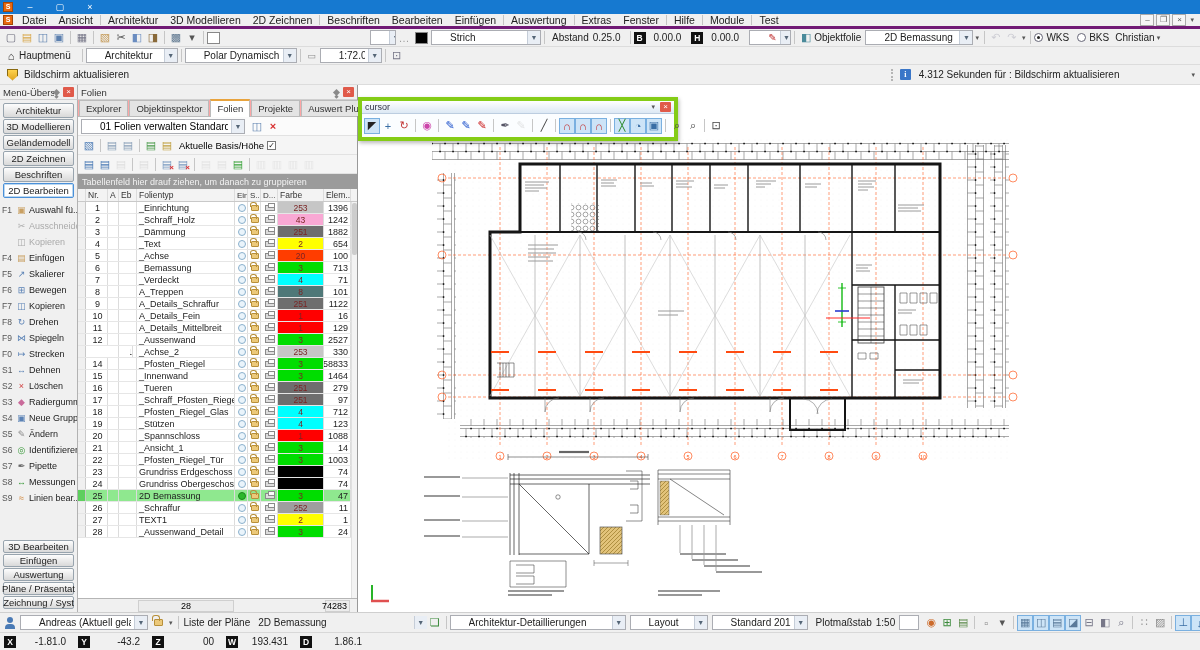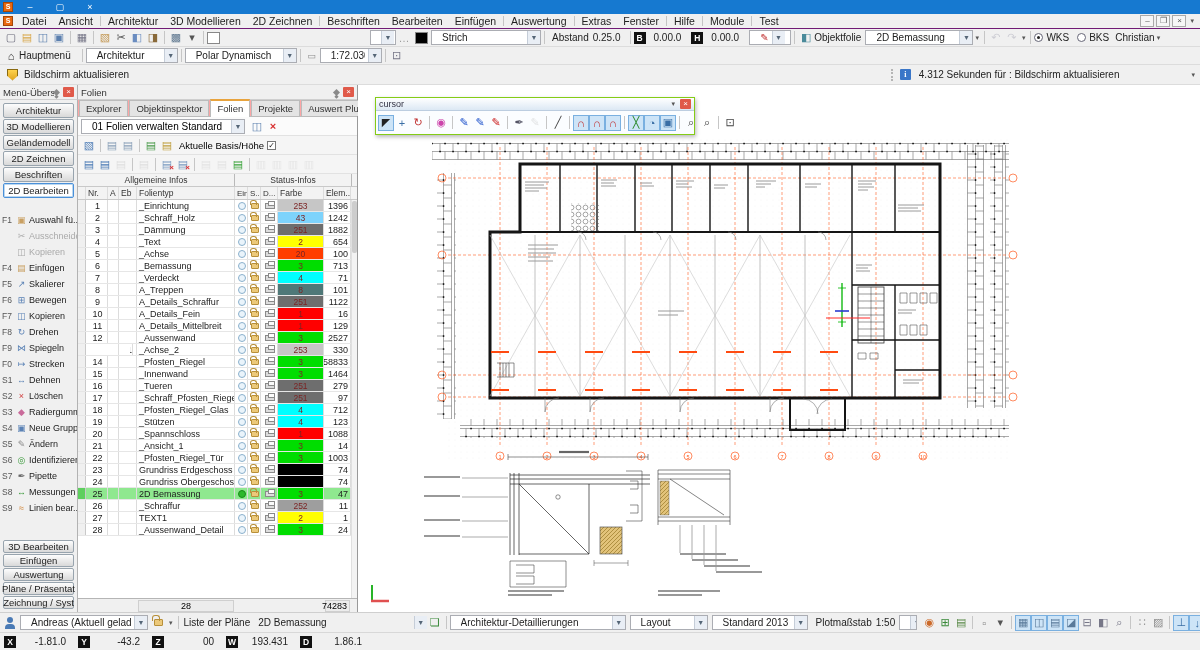--- a/index.html
+++ b/index.html
@@ -1,32 +1,32 @@
 <!DOCTYPE html>
 <html><head>
 <meta charset="utf-8">
 <style>
   *{box-sizing:border-box;margin:0;padding:0}
   html,body{width:1200px;height:650px;overflow:hidden;font-family:"Liberation Sans",sans-serif;background:#f0f0f0}
   .titlebar{height:14px;background:#1679d0;color:#fff;display:flex;align-items:center;font-size:9.5px;padding-left:3px;gap:4px}
   .appicon{width:10px;height:10px;background:#e8680f;border:1px solid #a34607;color:#fff;font-size:7px;line-height:8px;text-align:center;font-weight:bold;flex:none}
   .titletext{white-space:nowrap;overflow:hidden;flex:1}
   .winbtn{width:26px;height:14px;text-align:center;font-size:9px;line-height:14px;color:#fff}
-  .menubar{height:15px;background:#f0f0f0;border-bottom:1px solid #701a75;display:flex;align-items:center;font-size:10.5px;color:#222}
+  .menubar{height:15px;background:#f0f0f0;border-bottom:3px solid #701a75;display:flex;align-items:center;font-size:10.5px;color:#222}
   .mitem{padding:0 6px;white-space:nowrap}
   .msep{width:1px;height:10px;background:#c4c4c4;margin:0 1px}
   .mdibtns{margin-left:auto;display:flex;align-items:center;gap:2px;padding-right:4px}
   .mdib{width:14px;height:12px;border:1px solid #aaa;background:#f6f6f6;font-size:8px;line-height:10px;text-align:center;color:#555}
   .tb{height:18px;background:#f0f0f0;display:flex;align-items:center;font-size:10px;color:#222;border-bottom:1px solid #dcdcdc;padding:0 3px;white-space:nowrap}
   .tbtn{min-width:16px;height:16px;display:inline-flex;align-items:center;justify-content:center;font-size:11px;border:1px solid transparent;position:relative;flex:none}
   .tbtn.hl{background:#cde4f7;border-color:#7ab0e0}
   .tbtn.dis{opacity:.4}
   .xovr{position:absolute;right:0;bottom:0;color:#e03030;font-size:8px;font-weight:bold;line-height:7px}
   .sep2{width:1px;height:13px;background:#c6c6c6;margin:0 3px;flex:none}
-  .combo{height:15px;border:1px solid #abadb3;background:#fff;display:inline-flex;align-items:center;font-size:10px;padding-left:10px;flex:none;overflow:hidden}
+  .combo{height:15px;border:1px solid #abadb3;background:#fff;display:inline-flex;align-items:center;font-size:10px;padding-left:18px;flex:none;overflow:hidden}
   .combo .cval{flex:1;overflow:hidden;white-space:nowrap}
   .dd{width:13px;height:13px;background:#e9eef5;border-left:1px solid #c5cdd8;color:#567;font-size:7px;display:inline-flex;align-items:center;justify-content:center;margin-left:3px;flex:none}
   .tinydd{font-size:7px;color:#555;margin:0 2px}
   .swatch{width:13px;height:12px;border:1px solid #888;flex:none}
   .blackbox{width:12px;height:12px;background:#111;color:#fff;font-size:8.5px;font-weight:bold;display:inline-flex;align-items:center;justify-content:center;flex:none}
   .radio{width:9px;height:9px;border-radius:50%;border:1px solid #667;background:#fff;display:inline-block;position:relative;margin-right:3px;flex:none}
   .radio.sel::after{content:"";position:absolute;left:2px;top:2px;width:3px;height:3px;border-radius:50%;background:#222}
   .shield{width:11px;height:12px;background:linear-gradient(#ffd34d,#e0a520);border:1px solid #8a6a10;clip-path:polygon(0 0,100% 0,100% 60%,50% 100%,0 60%);flex:none}
   .infoicon{width:11px;height:11px;background:#3a76c8;color:#fff;font-size:8px;font-weight:bold;font-family:"Liberation Serif",serif;display:inline-flex;align-items:center;justify-content:center;border-radius:1px;flex:none}
   .grip{width:5px;height:12px;border-left:2px dotted #b5b5b5;margin:0 4px;flex:none}
@@ -69,21 +69,21 @@
   .lockic{width:8px;height:6px;border:1px solid #b8903a;background:#ecc97a;border-radius:1px;position:relative;margin:auto;flex:none}
   .lockic::before{content:"";position:absolute;top:-4px;left:-2px;width:5px;height:4px;border:1px solid #b8903a;border-bottom:none;border-radius:3px 3px 0 0}
   .prnic{width:10px;height:6px;border:1px solid #8a8a8a;background:#ddd;position:relative;margin:auto;flex:none}
   .prnic::before{content:"";position:absolute;top:-3px;left:2px;width:5px;height:3px;border:1px solid #8a8a8a;background:#fbfbfb}
   .tfoot{height:14px;background:#f0f0f0;border-top:1px solid #b5b5b5;display:grid;grid-template-columns:59px 98px 43px 46px 27px;font-size:9px;align-items:center;flex:none}
   .tfoot .fcell{height:12px;margin:0 1px;background:#ececec;border:1px solid #cfcfcf;display:flex;align-items:center;justify-content:center}
   .tfoot .fright{justify-content:flex-end;padding-right:2px}
   .vscroll{position:absolute;right:0;top:0;bottom:0;width:6px;background:#f3f3f3;border-left:1px solid #e0e0e0}
   .vthumb{position:absolute;top:1px;left:0;right:0;height:52px;background:#cdcdcd;border-radius:2px}
   .canvas{flex:1;position:relative;background:#fff;overflow:hidden}
-  .cursorbar{position:absolute;left:17px;top:12px;width:320px;background:#fbfdff;border:1px solid #84cc16;box-shadow:1px 2px 4px rgba(0,0,0,.28);z-index:5}
+  .cursorbar{position:absolute;left:0;top:12px;width:320px;background:#fbfdff;border:4px solid #84cc16;box-shadow:1px 2px 4px rgba(0,0,0,.28);z-index:5}
   .cb-title{height:13px;display:flex;align-items:center;font-size:9px;color:#334;padding:0 3px;background:linear-gradient(#ffffff,#dce8f4);border-bottom:1px solid #bccde0;gap:3px}
   .cb-title .t{flex:1}
   .cb-body{height:23px;display:flex;align-items:center;padding:1px 2px}
   .bbar{height:20px;background:#f0f0f0;border-top:1px solid #cfcfcf;display:flex;align-items:center;font-size:10px;color:#222;padding:0 4px;white-space:nowrap;overflow:hidden}
   .coordbar{height:18px;background:#f0f0f0;border-top:1px solid #d8d8d8;display:flex;align-items:center;font-size:10px;color:#222;padding:0 4px;gap:2px}
   .cval2{width:58px;text-align:right;padding-right:10px;overflow:hidden}
   .person{width:12px;height:12px;position:relative;flex:none}
   .person::before{content:"";position:absolute;left:3px;top:0;width:6px;height:6px;border-radius:50%;background:#4a7ab5}
   .person::after{content:"";position:absolute;left:1px;bottom:0;width:10px;height:5px;border-radius:4px 4px 0 0;background:#4a7ab5}
   .lockbig{width:9px;height:7px;border:1px solid #b8903a;background:#ecc97a;border-radius:1px;position:relative;flex:none;margin-top:3px}
@@ -283,21 +283,21 @@
 
       <div class="sidebar">
         <div id="side-cats">
             <div class="scat">Architektur</div>
             <div class="scat">3D Modellieren</div>
             <div class="scat">Geländemodell</div>
             <div class="scat">2D Zeichnen</div>
             <div class="scat">Beschriften</div>
             <div class="scat active">2D Bearbeiten</div>
           </div>
-        <div id="side-tools" style="margin-top:13px">
+        <div id="side-tools" style="margin-top:3px">
             <div class="stool">
               <span class="skey">F1</span>
               <span class="sicon" style="color: rgb(201, 160, 99);">▣</span>
               <span class="slabel">Auswahl fü...</span>
             </div>
             <div class="stool dis">
               <span class="skey"></span>
               <span class="sicon" style="color: rgb(170, 170, 170);">✂</span>
               <span class="slabel">Ausschneiden</span>
             </div>
@@ -482,24 +482,21 @@
                 <span style="color: rgb(208, 208, 208);">▥</span>
               </span>
               <span class="tbtn dis">
                 <span style="color: rgb(208, 208, 208);">▥</span>
               </span>
               <span class="tbtn dis">
                 <span style="color: rgb(208, 208, 208);">▥</span>
               </span>
             </span>
         </div>
-        <div class="tgroup">
-          <span>Allgemeine Infos</span>
-          <span>Status-Infos</span>
-        </div>
+        <div class="grpbar">Tabellenfeld hier drauf ziehen, um danach zu gruppieren</div>
         <div class="thead">
           <span></span>
           <span>Nr.</span>
           <span>A</span>
           <span>Eb</span>
           <span>Folientyp</span>
           <span style="font-size:8px">Ein</span>
           <span style="font-size:8px">S...</span>
           <span style="font-size:8px">D...</span>
           <span>Farbe</span>
@@ -533,21 +530,21 @@
                 <span>_Schraff_Holz</span>
                 <span>
                   <span class="circ"></span>
                 </span>
                 <span>
                   <span class="lockic"></span>
                 </span>
                 <span>
                   <span class="prnic"></span>
                 </span>
-                <span class="cfarbe" style="background: #7dd3fc;">43</span>
+                <span class="cfarbe" style="background: #f9a8d4;">43</span>
                 <span class="celem">1242</span>
               </div>
               <div class="trow">
                 <span class="sel"></span>
                 <span style="justify-content: center;">3</span>
                 <span></span>
                 <span></span>
                 <span>_Dämmung</span>
                 <span>
                   <span class="circ"></span>

